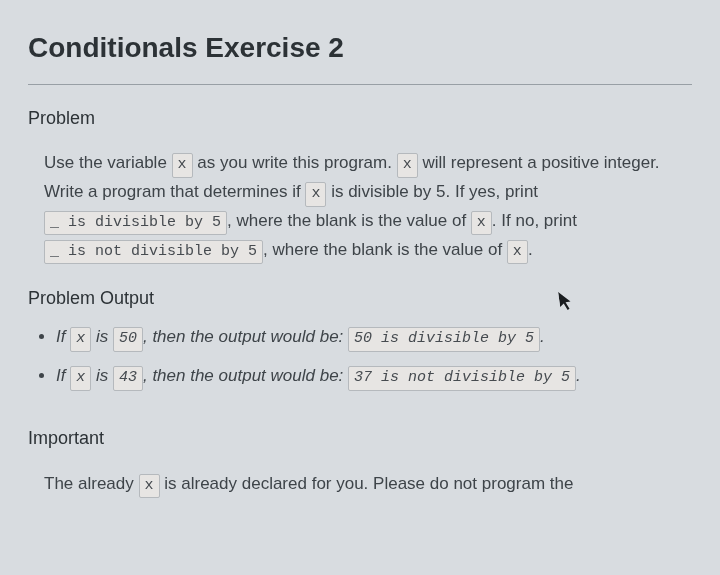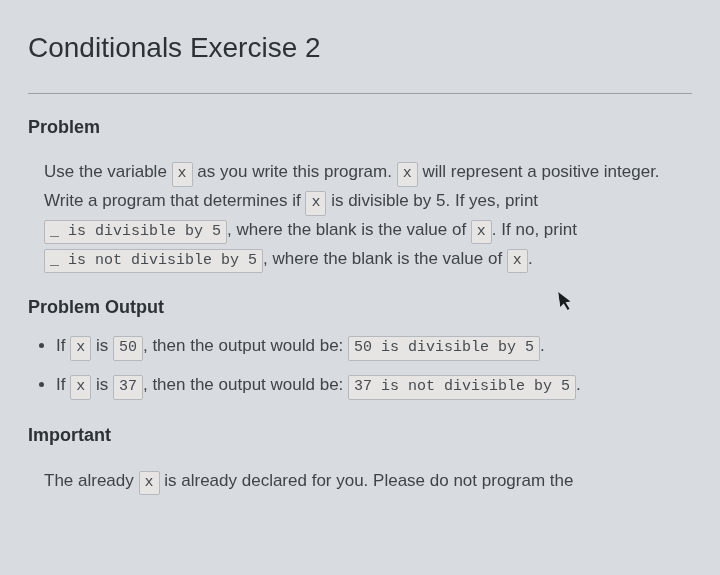--- a/index.html
+++ b/index.html
@@ -9,34 +9,34 @@
       background: #d8dce0;
       color: #3a4045;
       width: 720px;
       height: 575px;
       box-sizing: border-box;
       overflow: hidden;
       line-height: 1.7;
     }
     .page-title {
       font-size: 28px;
-      font-weight: 400;
+      font-weight: 700;
       color: #2c3236;
       margin: 0 0 8px 0;
-      padding-bottom: 21px;
+      padding-bottom: 12px;
       border-bottom: 1px solid #989fa5;
     }
     .section-heading {
       font-size: 18px;
-      font-weight: 700;
+      font-weight: 400;
       color: #2c3236;
       margin: 18px 0 6px 0;
     }
     .section-heading.important {
-      margin-top: 20px;
+      margin-top: 32px;
     }
     .body-text {
       font-size: 17px;
       color: #3e4449;
       margin: 16px;
     }
     code.inline, code.inline-wide {
       font-family: "Courier New", Courier, monospace;
       font-size: 15px;
       background: #e7e5e3;
@@ -44,20 +44,21 @@
       border-radius: 2px;
       padding: 0 5px;
       color: #464b50;
       display: inline-block;
       line-height: 1.5;
       vertical-align: baseline;
     }
     ul.bullets {
       margin: 8px 0 0 0;
       padding-left: 28px;
+      font-style: italic;
     }
     ul.bullets li {
       font-size: 17px;
       margin: 10px 0;
       color: #3e4449;
     }
     .cursor {
       position: absolute;
       left: 560px;
       top: 290px;
@@ -81,21 +82,21 @@
   </p>
 </div>
 
 <div>
   <div class="section-heading">Problem Output</div>
   <ul class="bullets">
     <li>
       <span>If </span><code class="inline">x</code><span> is </span><code class="inline">50</code><span>, then the output would be: </span><code class="inline-wide">50 is divisible by 5</code><span>.</span>
     </li>
     <li>
-      <span>If </span><code class="inline">x</code><span> is </span><code class="inline">37</code><span>, then the output would be: </span><code class="inline-wide">37 is not divisible by 5</code><span>.</span>
+      <span>If </span><code class="inline">x</code><span> is </span><code class="inline">43</code><span>, then the output would be: </span><code class="inline-wide">37 is not divisible by 5</code><span>.</span>
     </li>
   </ul>
 </div>
 
 <div>
   <div class="section-heading important">Important</div>
   <p class="body-text">
     <span>The already </span><code class="inline">x</code><span> is already declared for you. Please </span><span class="bold">do not</span><span> program the</span>
   </p>
 </div>

